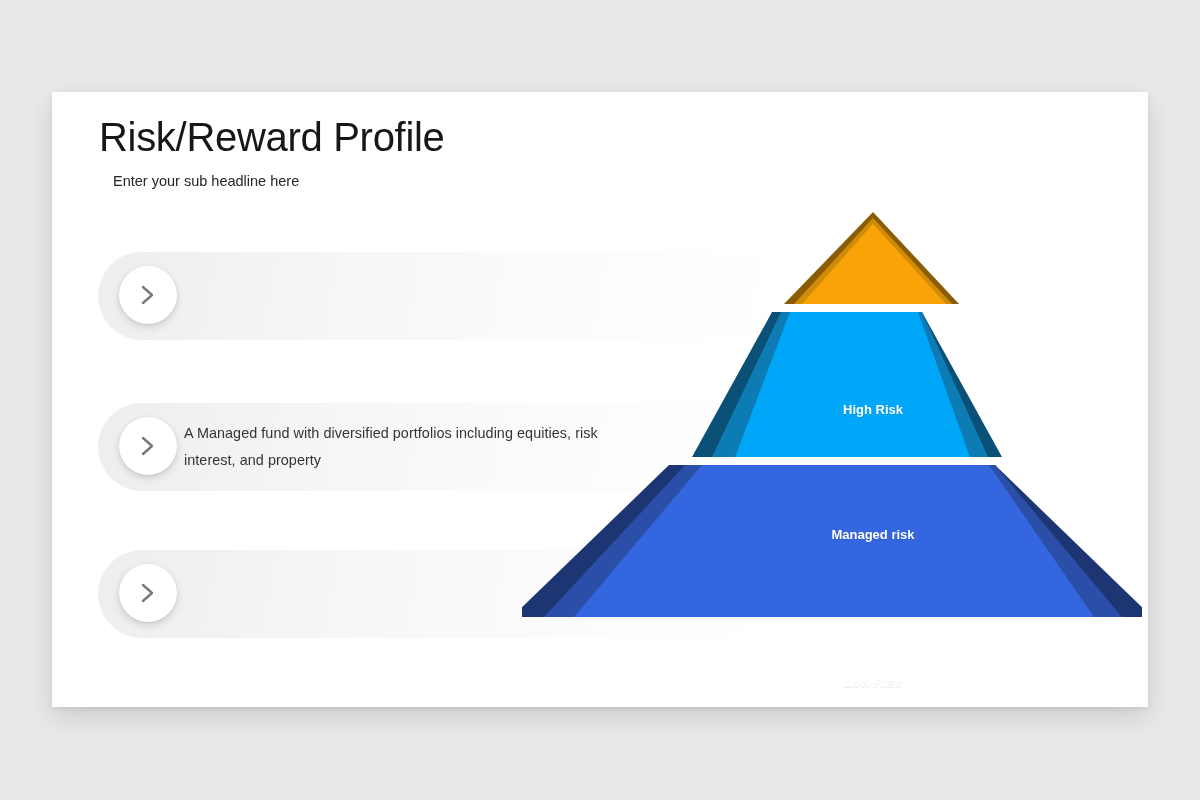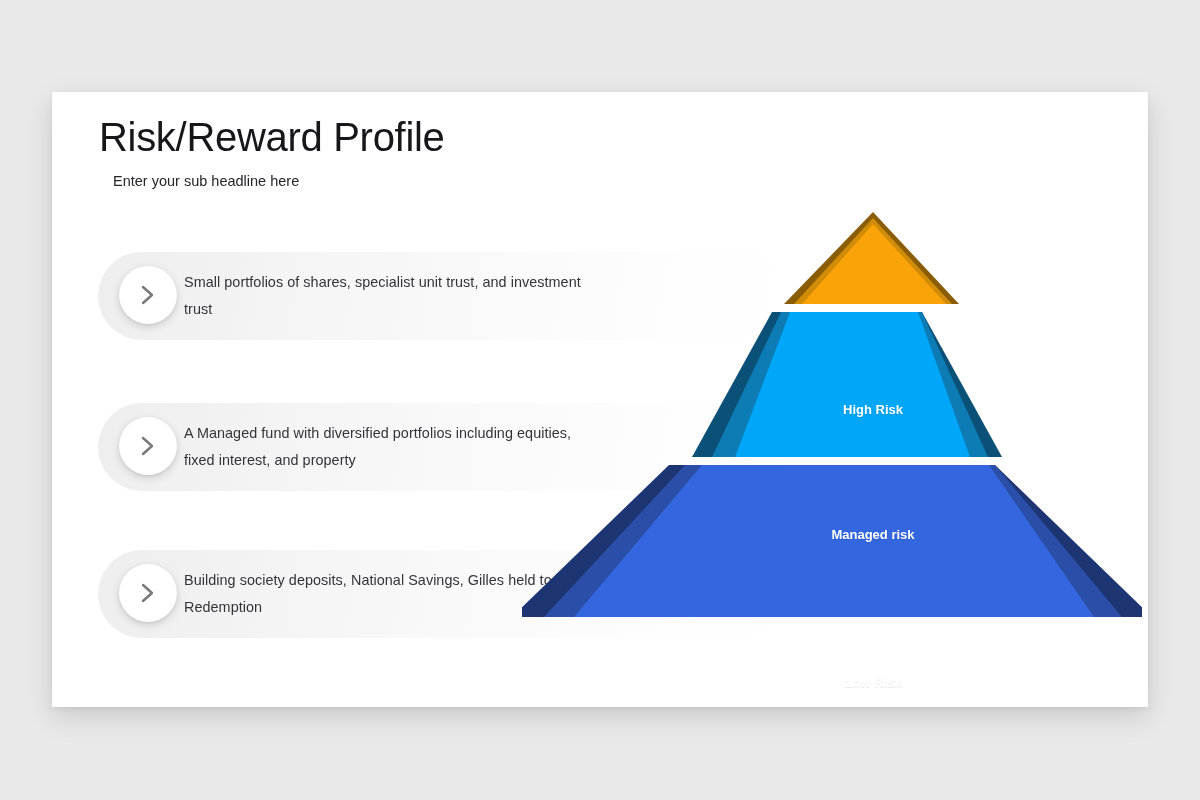--- a/index.html
+++ b/index.html
@@ -138,43 +138,41 @@
   <div id="bullet-list">
 
     <div class="list-item pos-0">
       <div class="item-badge">
         <span class="chevron-icon">
           <svg viewBox="0 0 18 22" width="18" height="22" aria-hidden="true">
             <polyline points="4,3 13,11 4,19" fill="none" stroke="#77777c" stroke-width="2.4" stroke-linecap="round" stroke-linejoin="round"></polyline>
           </svg>
         </span>
       </div>
-      <div class="item-text">Small portfolios of shares, specialist unit trust, and investment trust</div>
     </div>
 
     <div class="list-item pos-1">
       <div class="item-badge">
         <span class="chevron-icon">
           <svg viewBox="0 0 18 22" width="18" height="22" aria-hidden="true">
             <polyline points="4,3 13,11 4,19" fill="none" stroke="#77777c" stroke-width="2.4" stroke-linecap="round" stroke-linejoin="round"></polyline>
           </svg>
         </span>
       </div>
-      <div class="item-text">A Managed fund with diversified portfolios including equities, fixed interest, and property</div>
+      <div class="item-text">A Managed fund with diversified portfolios including equities, risk interest, and property</div>
     </div>
 
     <div class="list-item pos-2">
       <div class="item-badge">
         <span class="chevron-icon">
           <svg viewBox="0 0 18 22" width="18" height="22" aria-hidden="true">
             <polyline points="4,3 13,11 4,19" fill="none" stroke="#77777c" stroke-width="2.4" stroke-linecap="round" stroke-linejoin="round"></polyline>
           </svg>
         </span>
       </div>
-      <div class="item-text">Building society deposits, National Savings, Gilles held to Redemption</div>
     </div>
 
   </div>
 
   <div id="pyramid">
     <svg width="620" height="460" viewBox="0 0 620 460" aria-hidden="true">
 
       <g>
 
         <polygon points="147,253 473,253 630,405 -10,405" fill="#1d3673"></polygon>

